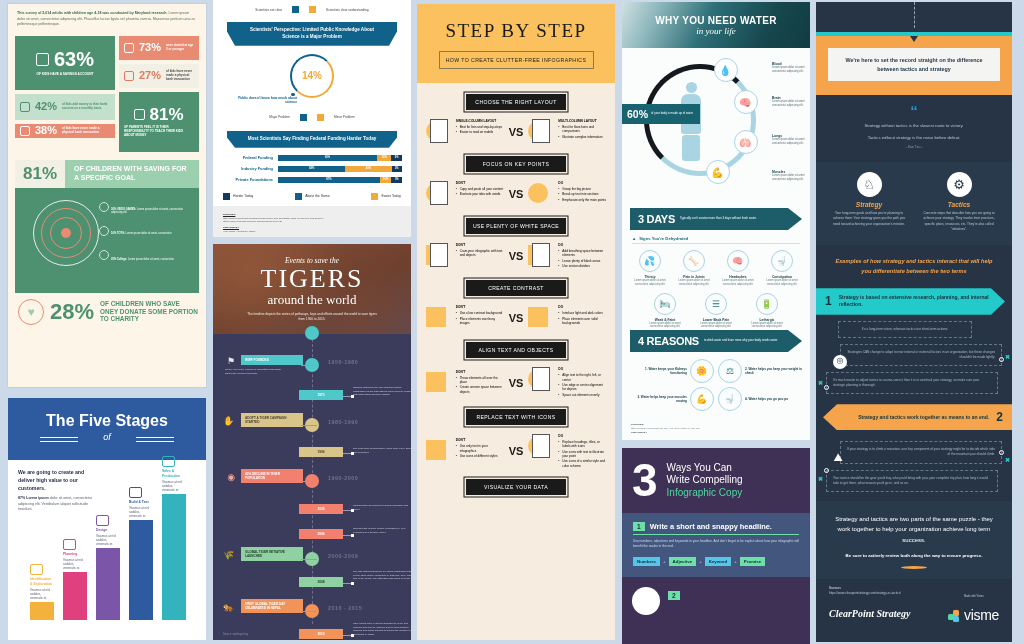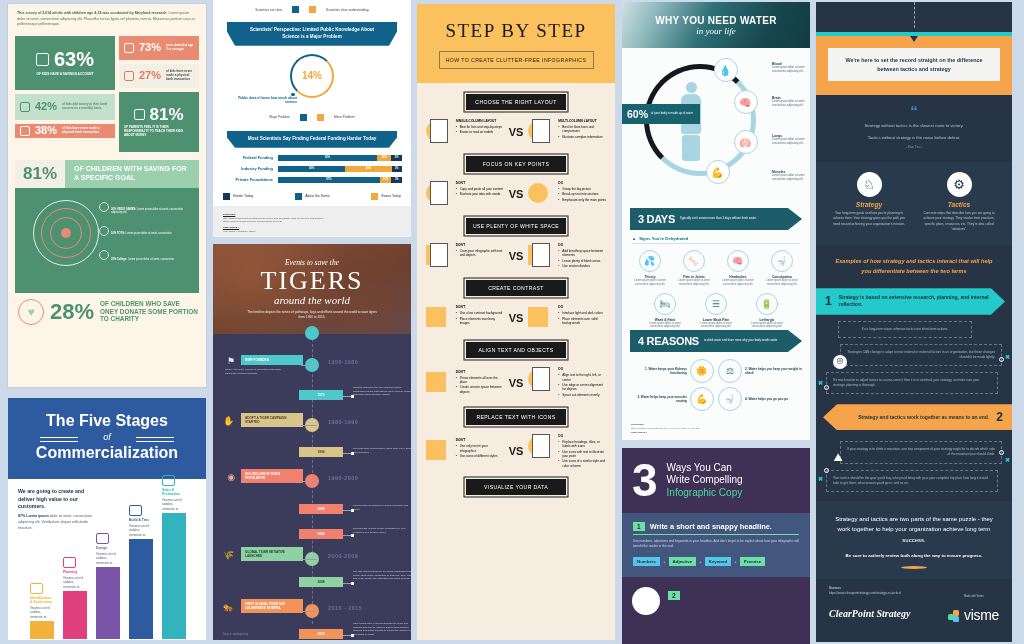--- a/index.html
+++ b/index.html
@@ -100,21 +100,21 @@
 
   
   #c-tigers { left:213px; top:244px; width:198px; height:396px; background:#3b3c5c; }
   .tiger-hero { height:90px; background:
       radial-gradient(circle at 20% 30%, rgba(150,90,60,.75), transparent 55%),
       radial-gradient(circle at 75% 70%, rgba(120,70,50,.7), transparent 55%),
       linear-gradient(160deg,#8a5138,#6a3f2d 55%,#5d4a55);
       position:relative; display:flex; flex-direction:column; align-items:center; justify-content:center; color:#fff; }
   .tiger-hero .pre { font-size:7.5px; font-family:"Liberation Serif", serif; font-style:italic; }
   .tiger-hero .big { font-size:26px; font-family:"Liberation Serif", serif; letter-spacing:2px; line-height:1.05; }
-  .tiger-hero .post { font-size:11px; font-family:"Liberation Serif", serif; font-style:italic; }
+  .tiger-hero .post { font-size:13px; font-family:"Liberation Serif", serif; }
   .tiger-hero .desc { font-size:3.2px; line-height:1.5; text-align:center; width:130px; margin-top:4px; opacity:.9; }
   .tl { position:relative; padding-top:4px; height:300px; }
   .tl .spine { position:absolute; left:99px; top:0; bottom:10px; border-left:1px dashed #6e6f8c; }
   .tl .node { position:absolute; left:92px; width:14px; height:14px; border-radius:50%; }
   .tl .era { position:absolute; left:115px; font-size:5.4px; font-weight:bold; color:#6f7093; letter-spacing:.5px; }
   .tl .lchip { position:absolute; right:108px; padding:3px 4px; font-size:3.1px; font-weight:bold; color:#fff; line-height:1.3; width:62px; }
   .tl .licon { position:absolute; right:176px; font-size:9px; }
   .tl .connL { position:absolute; height:1px; background:#9a9ab5; }
   .tl .ychip { position:absolute; left:86px; width:44px; text-align:center; padding:3px 0; font-size:3.2px; font-weight:bold; color:#fff; }
   .tl .rtext { position:absolute; left:140px; width:62px; font-size:2.5px; color:#d6d7e6; line-height:1.45; }
@@ -317,21 +317,20 @@
       <div class="n28">28%</div>
       <div class="t28">OF CHILDREN WHO SAVE ONEY DONATE SOME PORTION TO CHARITY</div>
     </div>
 
   </div>
 
   <div class="card" id="c-stages">
     <div class="hdr">
       <div class="h1">The Five Stages</div>
       <div class="of">of</div>
-      <div class="h1">Commercialization</div>
     </div>
     <div class="body">
       <div class="lede">We are going to create and deliver high value to our customers.</div>
       <div class="sub">
         <b>87% Lorem ipsum</b><span> dolor sit amet, consectetur adipiscing elit. Vestibulum aliquet sollicitudin tincidunt.</span>
       </div>
       <div class="bars">
         <div class="barcol" style="left:0">
           <div class="ico" style="color:#f3b23c"></div>
           <div class="nm" style="color:#f3b23c">Identification &amp; Exploration</div>

